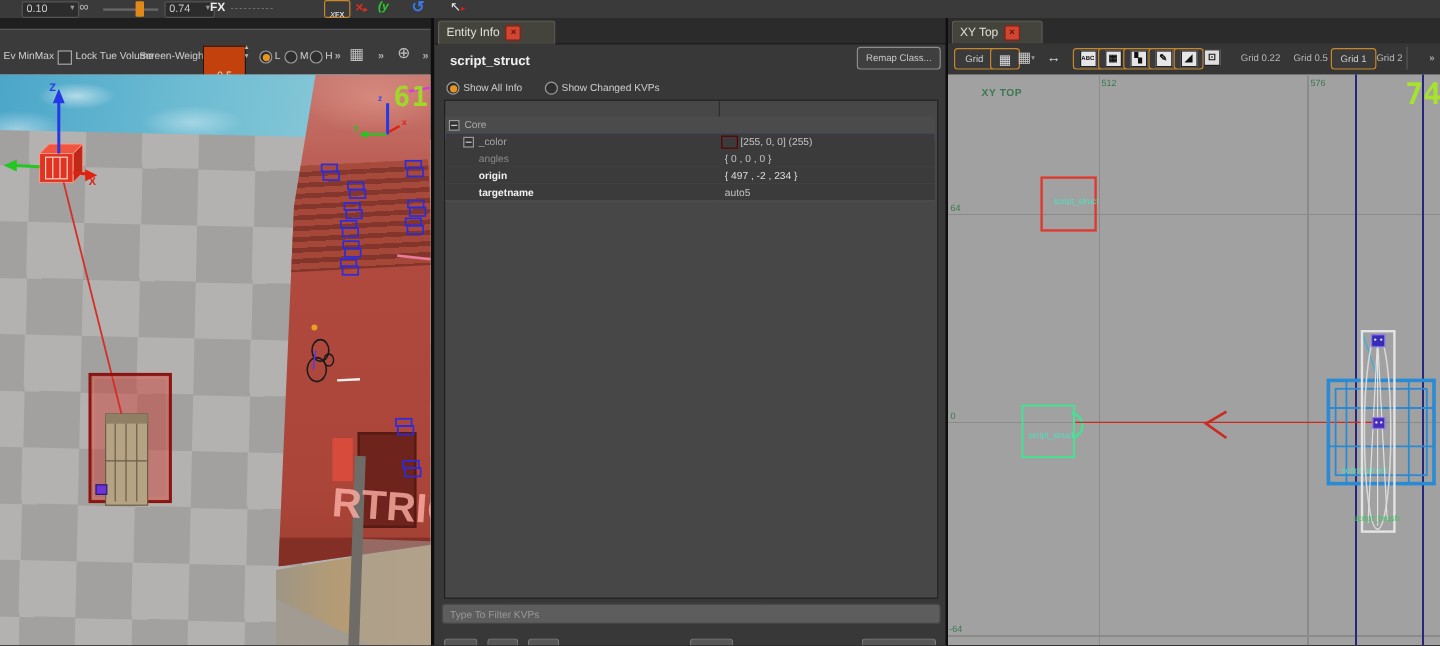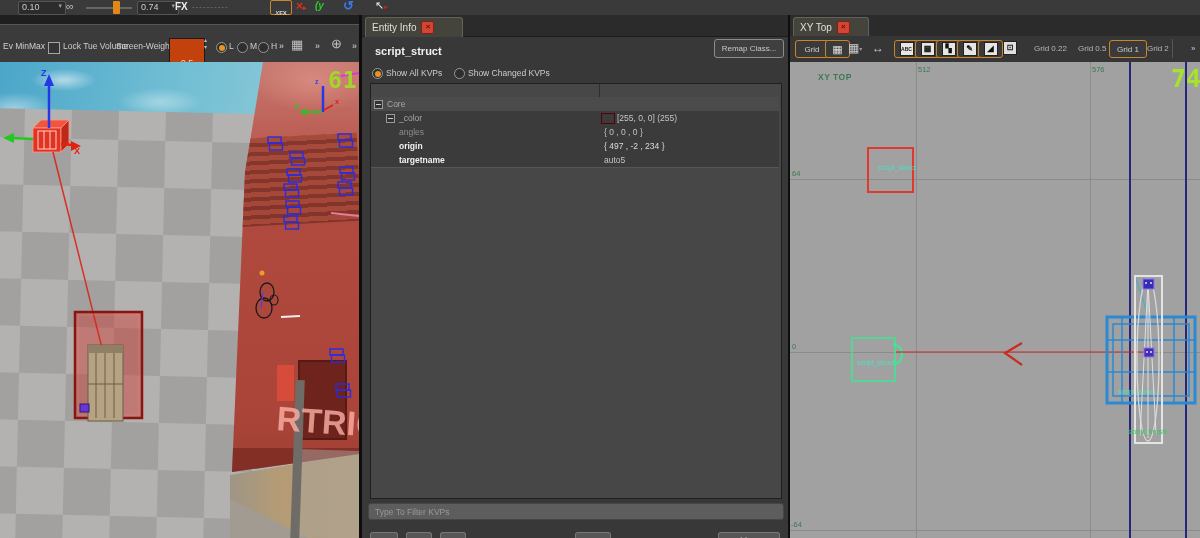--- a/index.html
+++ b/index.html
@@ -259,21 +259,21 @@
   <div id="midpane" class="abs">
     <div class="tabbar" style="width:426px;">
       <div class="tab" style="left:3px;width:84px;">
         <span class="tlabel">Entity Info</span>
         <span class="closebox">×</span>
       </div>
     </div>
     <span class="abs" id="enttitle">script_struct</span>
     <div class="abs" id="remapbtn">Remap Class...</div>
     <span class="rad sel" style="left:10px;top:53px;"></span>
-    <span class="radlabel" style="left:24px;top:53px;">Show All KVPs</span>
+    <span class="radlabel" style="left:24px;top:53px;">Show All Info</span>
     <span class="rad" style="left:92px;top:53px;"></span>
     <span class="radlabel" style="left:106px;top:53px;">Show Changed KVPs</span>
 
     <div class="abs" id="kvtable">
       <div id="vdivcol"></div>
       <div class="krow grow" style="top:13px;">
         <span class="ebox" style="left:3px;"></span>
         <span class="kcell kkey" style="left:16px;">Core</span>
       </div>
       <div class="treeline"></div>

